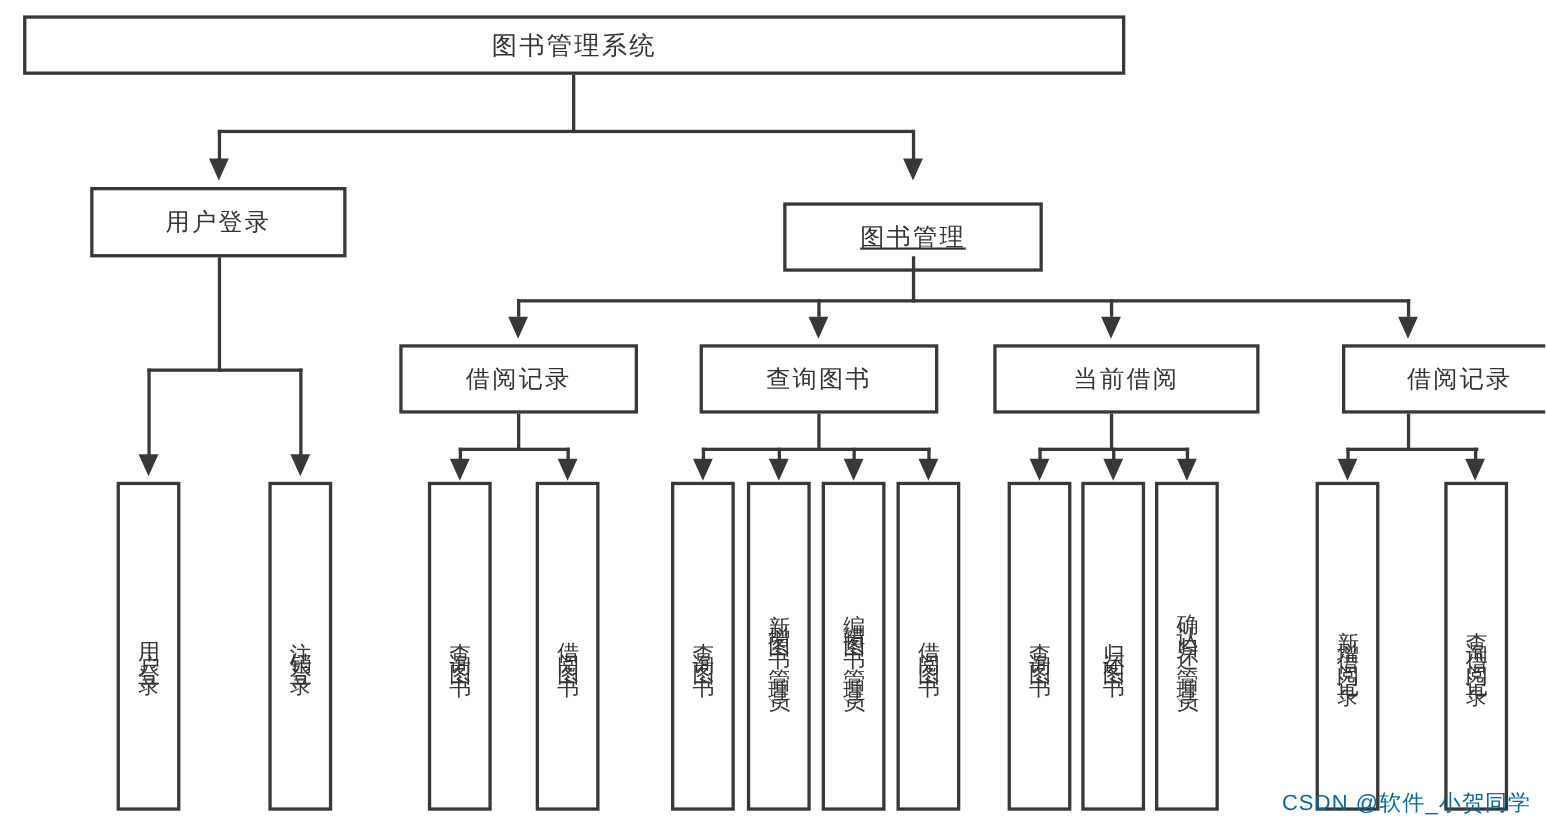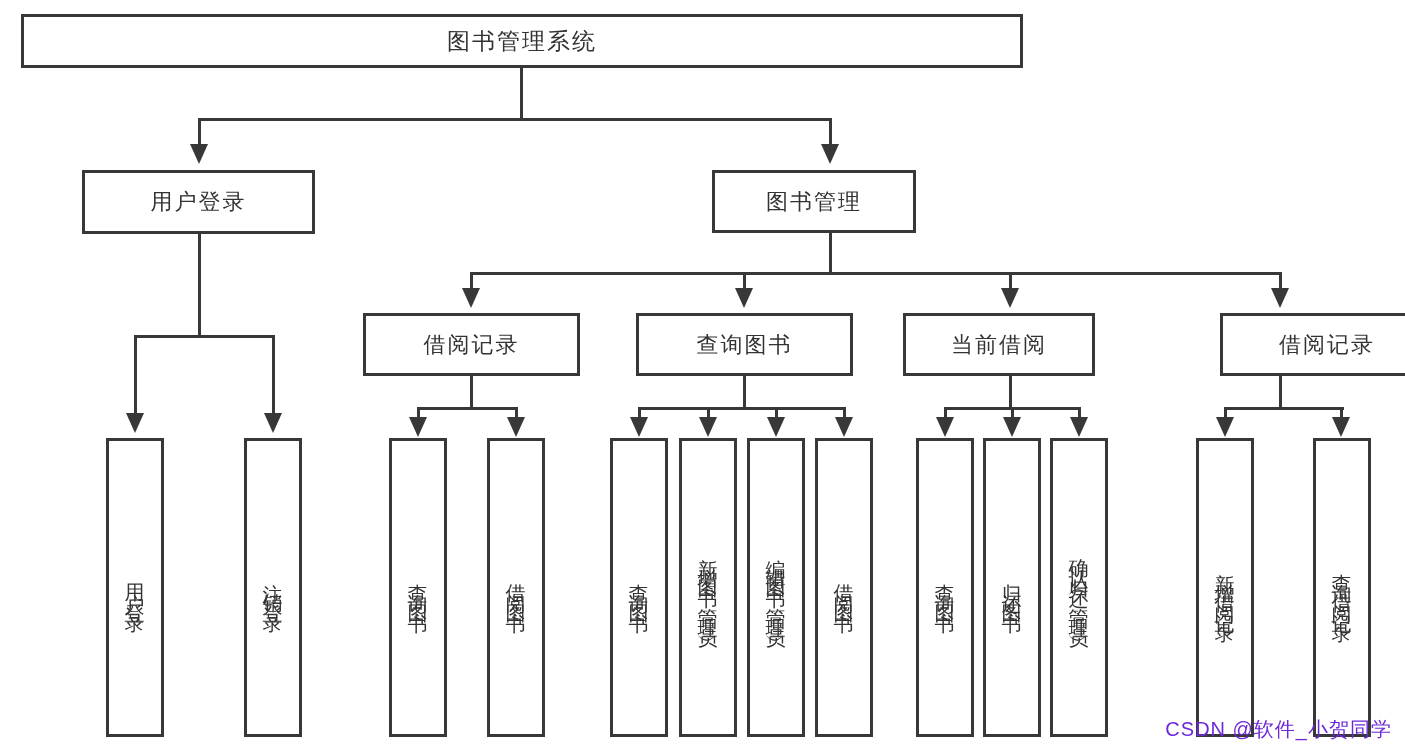--- a/index.html
+++ b/index.html
@@ -20,47 +20,47 @@
   }
   .vline,.hline{position:absolute;background:#383838;}
   .vline{width:3px;}
   .hline{height:3px;}
   .arrow{
     position:absolute;width:0;height:0;
     border-left:9px solid transparent;border-right:9px solid transparent;
     border-top:20px solid #383838;
   }
   .watermark{
-    position:absolute;top:716px;right:13px;font-size:20px;color:#6d28d9;
+    position:absolute;top:716px;right:13px;font-size:20px;color:#0369a1;
     letter-spacing:1px;white-space:nowrap;z-index:5;
   }
 </style>
 </head>
 <body>
 
 <div class="canvas">
 
   <div class="box rootbox" style="left:21px;top:14px;width:1002px;height:54px;">
     <span class="hlabel">图书管理系统</span>
   </div>
 
   <div class="box" style="left:82px;top:170px;width:233px;height:64px;">
     <span class="hlabel">用户登录</span>
   </div>
-  <div class="box" style="left:712px;top:170px;width:204px;height:63px;">
+  <div class="box" style="left:712px;top:184px;width:236px;height:63px;text-decoration:underline;">
     <span class="hlabel">图书管理</span>
   </div>
 
   <div class="box" style="left:363px;top:313px;width:217px;height:63px;">
     <span class="hlabel">借阅记录</span>
   </div>
   <div class="box" style="left:636px;top:313px;width:217px;height:63px;">
     <span class="hlabel">查询图书</span>
   </div>
-  <div class="box" style="left:903px;top:313px;width:192px;height:63px;">
+  <div class="box" style="left:903px;top:313px;width:242px;height:63px;">
     <span class="hlabel">当前借阅</span>
   </div>
   <div class="box" style="left:1220px;top:313px;width:214px;height:63px;">
     <span class="hlabel">借阅记录</span>
   </div>
 
   <div class="box leaf" style="left:106px;">
     <span class="vtext">用户登录</span>
   </div>
   <div class="box leaf" style="left:244px;">

